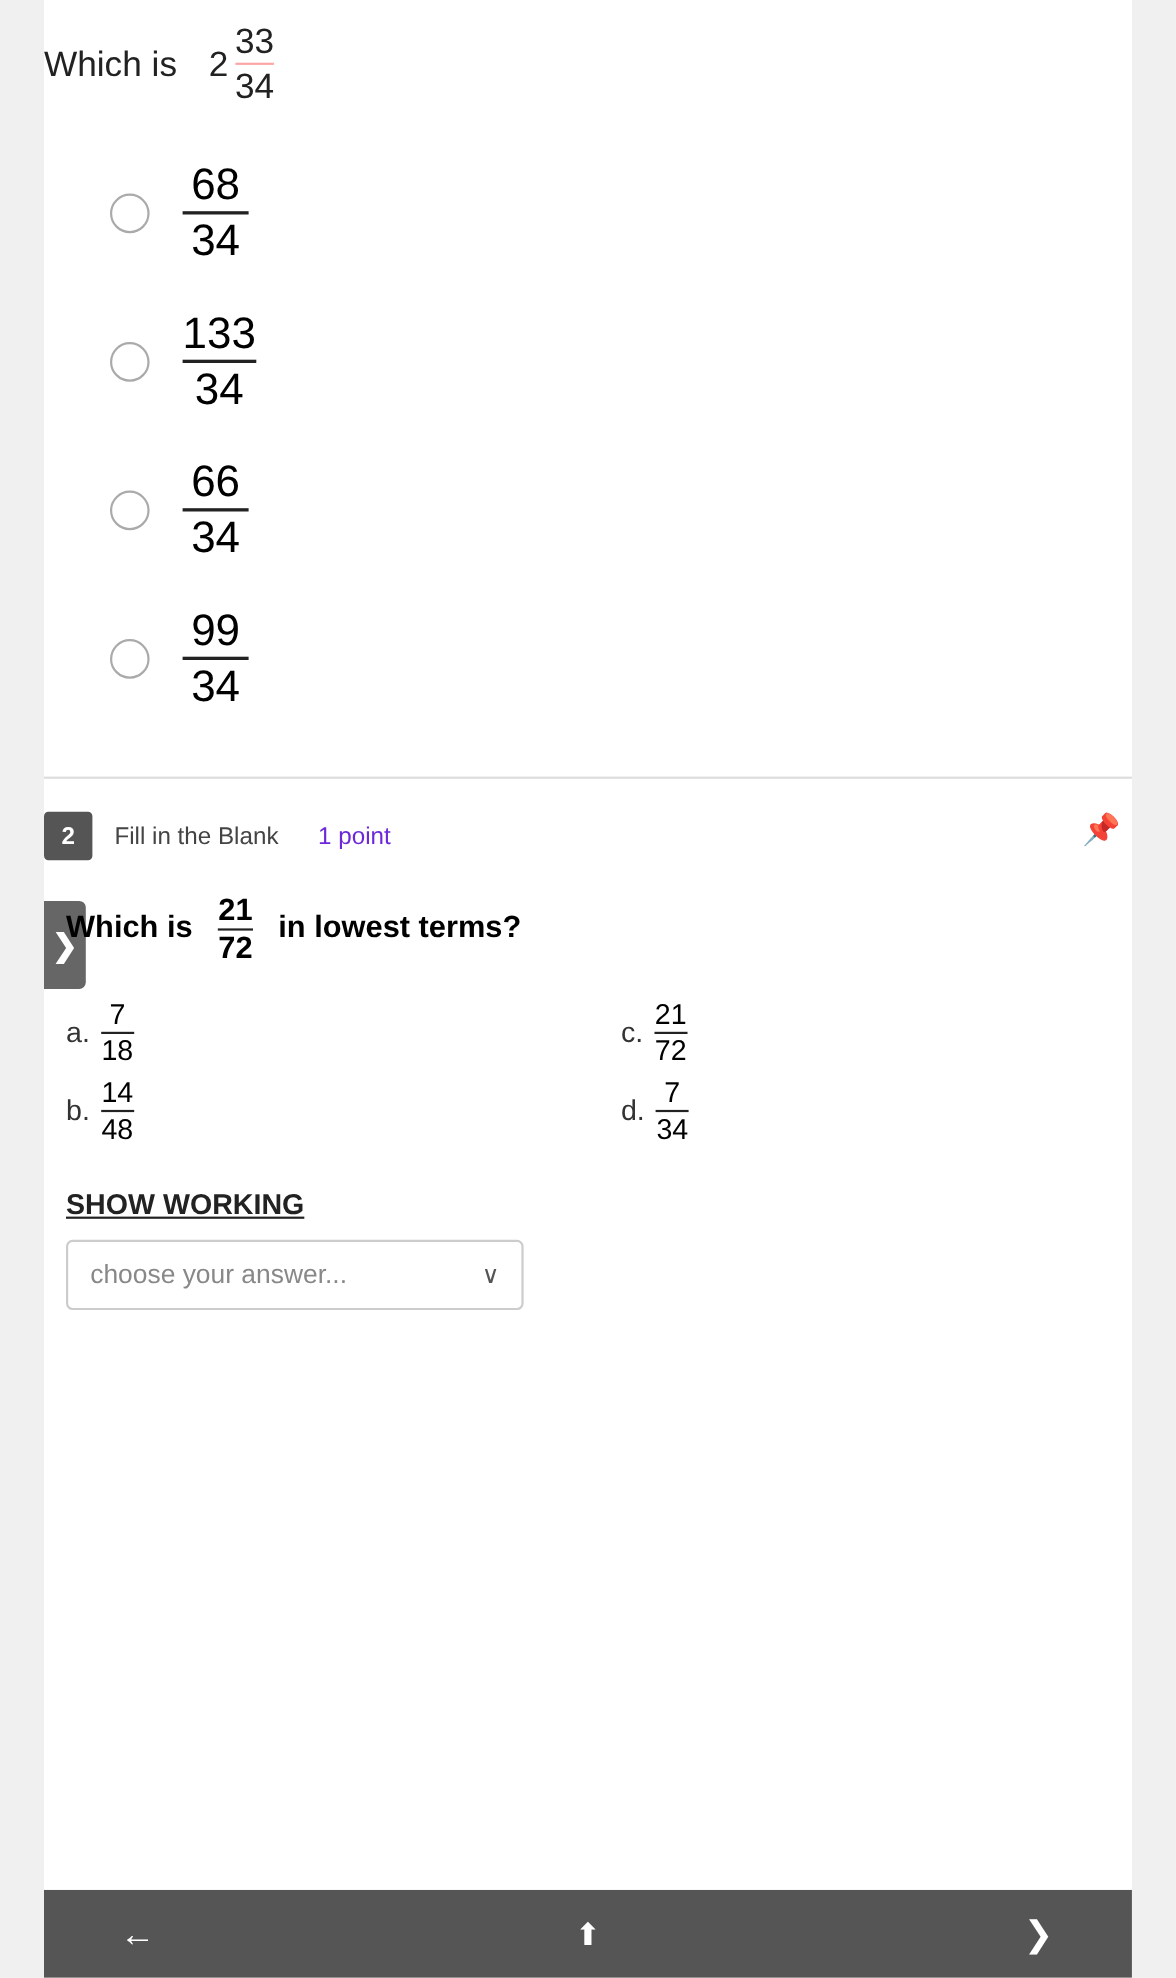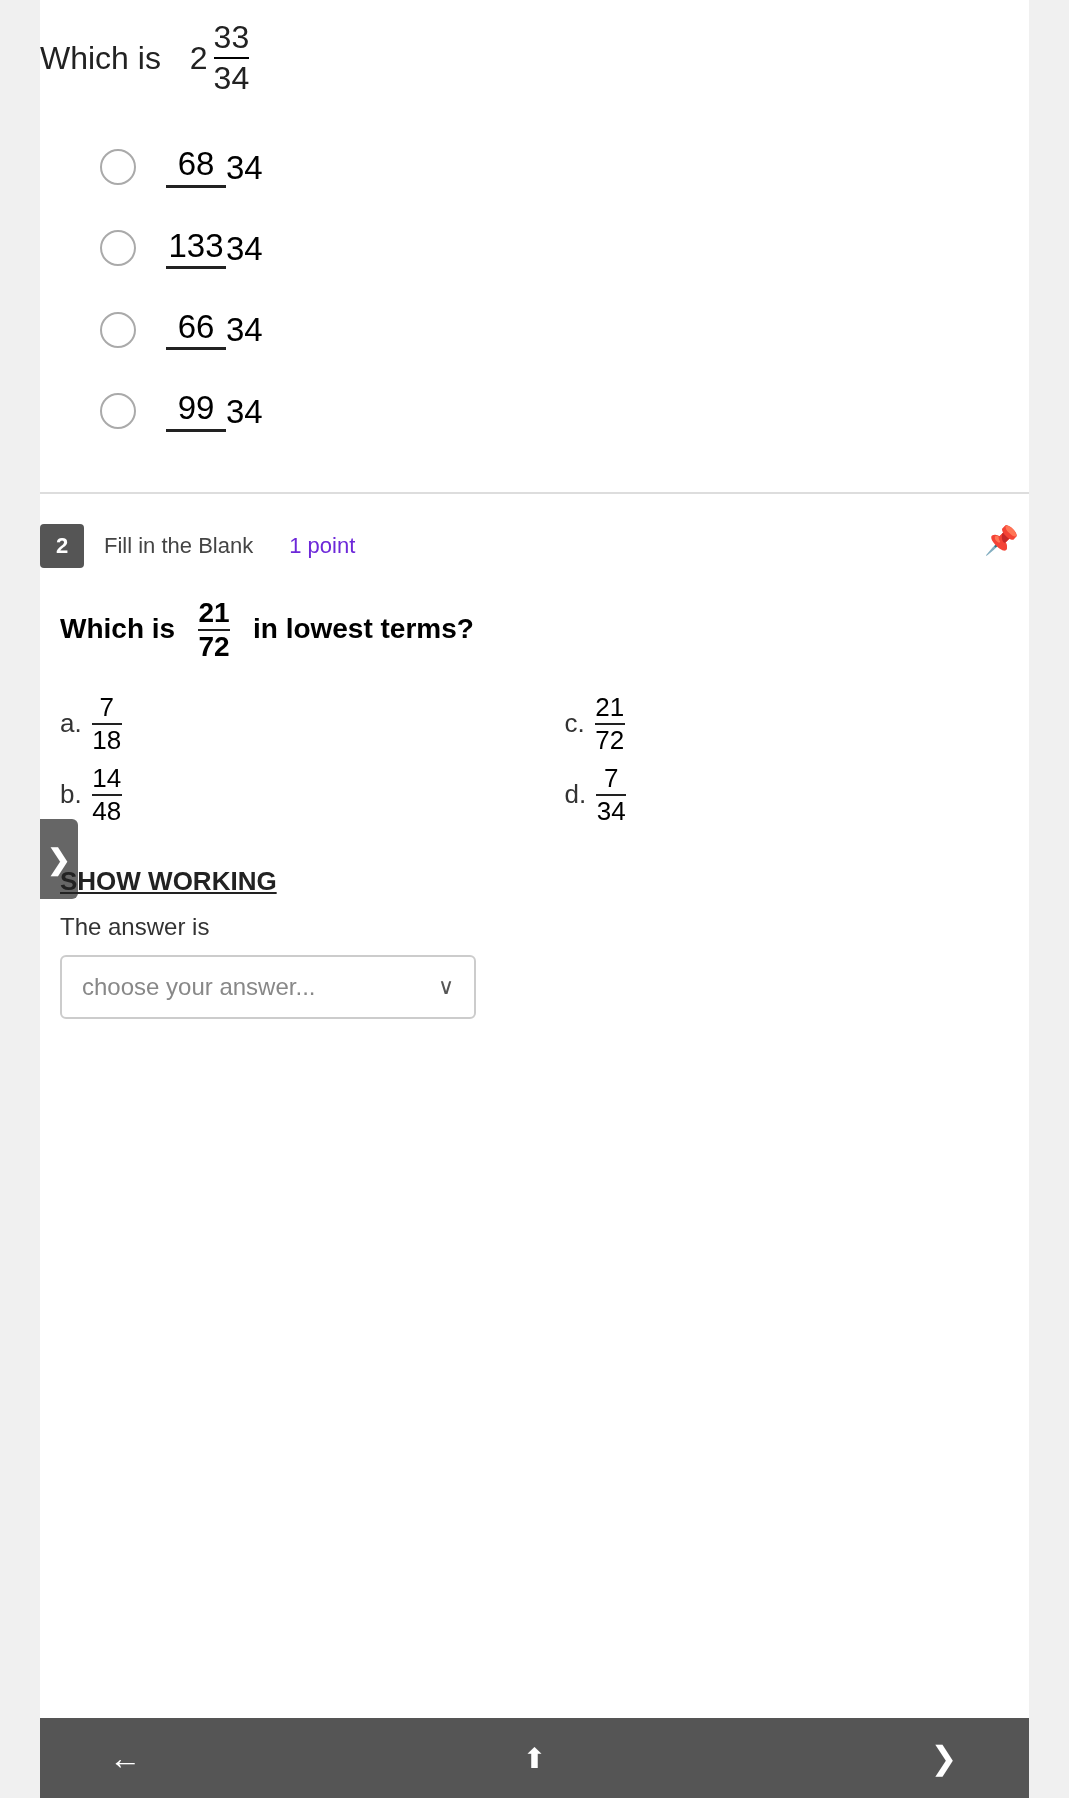--- a/index.html
+++ b/index.html
@@ -35,21 +35,21 @@
 
     .fraction-display {
       display: inline-flex;
       flex-direction: column;
       align-items: center;
       font-size: 32px;
       line-height: 1.1;
     }
 
     .fraction-display .numerator {
-      border-bottom: 2px solid #000000;
+      border-bottom: 2px solid #fca5a5;
       padding-bottom: 2px;
       text-align: right;
     }
 
     .fraction-display .denominator {
       text-align: center;
       padding-top: 2px;
     }
 
     .answer-options {
@@ -70,23 +70,23 @@
       width: 36px;
       height: 36px;
       border-radius: 50%;
       border: 2px solid #aaa;
       background: white;
       flex-shrink: 0;
     }
 
     .answer-fraction {
       display: inline-flex;
-      flex-direction: row;
-      align-items: center;
-      font-size: 33px;
+      flex-direction: column;
+      align-items: center;
+      font-size: 40px;
       line-height: 1.1;
     }
 
     .answer-fraction .num {
       border-bottom: 3px solid #222;
       padding-bottom: 2px;
       text-align: center;
       min-width: 60px;
     }
 
@@ -414,21 +414,20 @@
         <div class="q2-choice">
           <span class="choice-letter">d.</span>
           <span class="choice-fraction">
             <span class="num">7</span>
             <span class="den">34</span>
           </span>
         </div>
       </div>
 
       <div class="show-working">SHOW WORKING</div>
-      <div class="answer-is-label">The answer is</div>
       <div class="dropdown-select">
         <span>choose your answer...</span>
         <span class="dropdown-arrow">∨</span>
       </div>
     </div>
   </div>
 </div>
 
 <div class="bottom-toolbar" style="margin-top: auto;">
   <button class="toolbar-btn">

